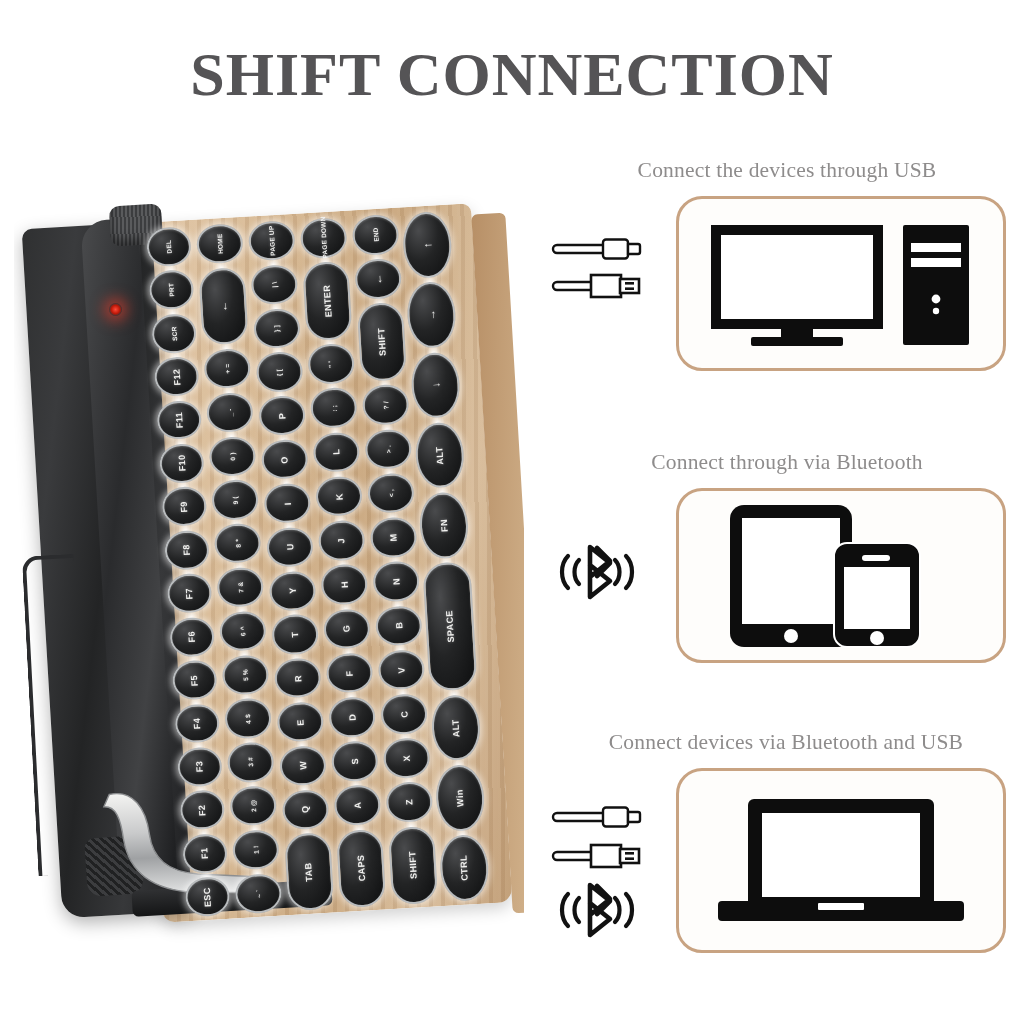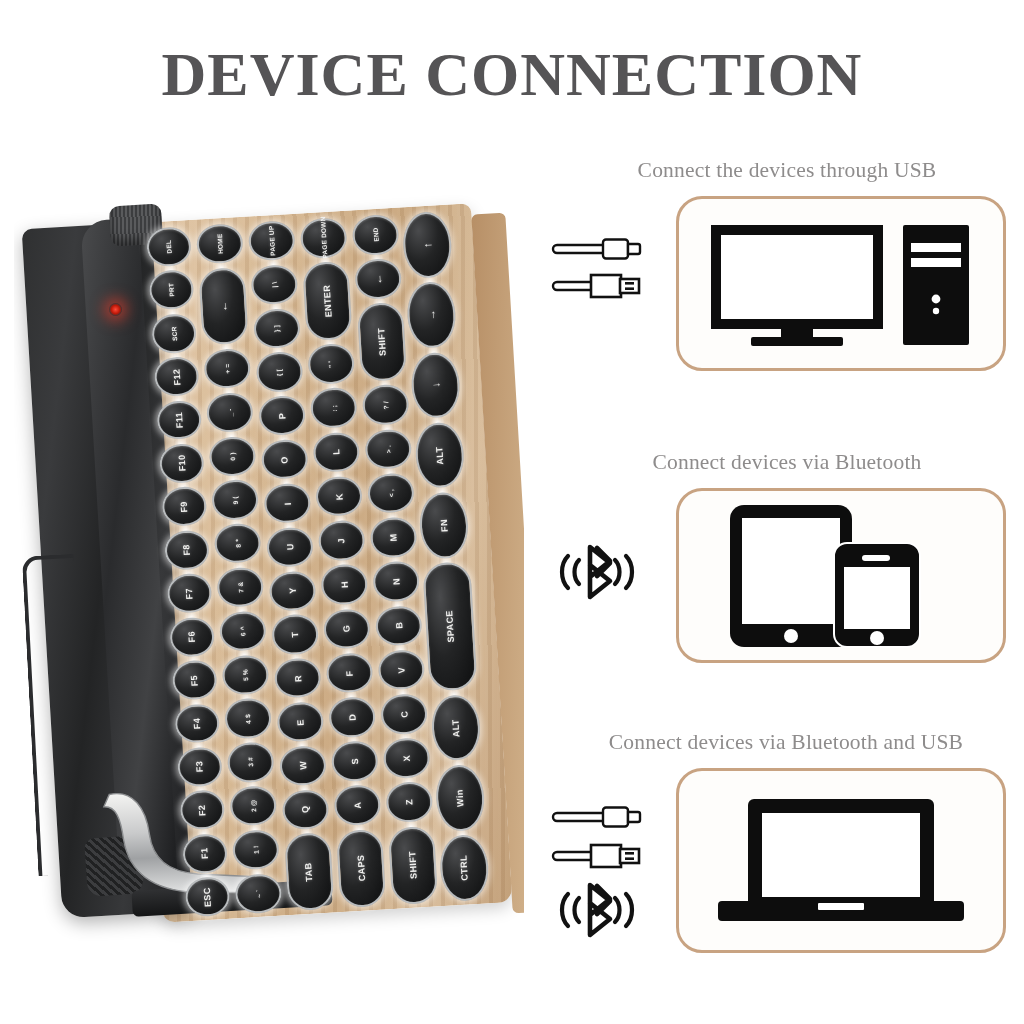--- a/index.html
+++ b/index.html
@@ -203,21 +203,21 @@
     background: linear-gradient(95deg,#b78f66,#d6b892);
     transform: rotate(-3.4deg);
     border-radius: 6px;
   }
 </style>
 </head>
 <body>
 
 <div id="page">
 
-  <div class="title">DEVICE CONNECTION</div>
+  <div class="title">SHIFT CONNECTION</div>
 
   <div class="kb-photo">
     <div class="wood"></div>
     <div class="wood-edge-r"></div>
     <div class="body-dark"></div>
     <div class="platen"></div>
     <div class="knob-top"></div>
     <div class="led"></div>
     <div class="wire-guide"></div>
     <div class="knurl-knob"></div>
@@ -615,21 +615,21 @@
             <rect x="206" y="24" width="50" height="9" fill="#ffffff"></rect>
             <rect x="206" y="39" width="50" height="9" fill="#ffffff"></rect>
             <circle cx="231" cy="80" r="4.4" fill="#ffffff"></circle>
             <circle cx="231" cy="92" r="3.2" fill="#ffffff"></circle>
           </g>
         </svg>
       </div>
     </div>
 
     <div class="row row-2">
-      <div class="caption cap-2">Connect devices via Bluetooth</div>
+      <div class="caption cap-2">Connect through via Bluetooth</div>
 
       <div class="icons icons-2">
         <svg width="86" height="56" viewBox="0 0 86 56">
           <g fill="none" stroke="#111" stroke-width="4.2" stroke-linecap="round">
             <path d="M14,12 C6,20 6,36 14,44"></path>
             <path d="M25,16 C19,22 19,34 25,40"></path>
             <path d="M72,12 C80,20 80,36 72,44"></path>
             <path d="M61,16 C67,22 67,34 61,40"></path>
           </g>
           <path d="M43,4 L56,17 L36,33 L36,3 L56,19 L43,32 M36,33 L36,53 L56,37 L36,21" fill="none" stroke="#111" stroke-width="4.6" stroke-linejoin="round" stroke-linecap="round"></path>

